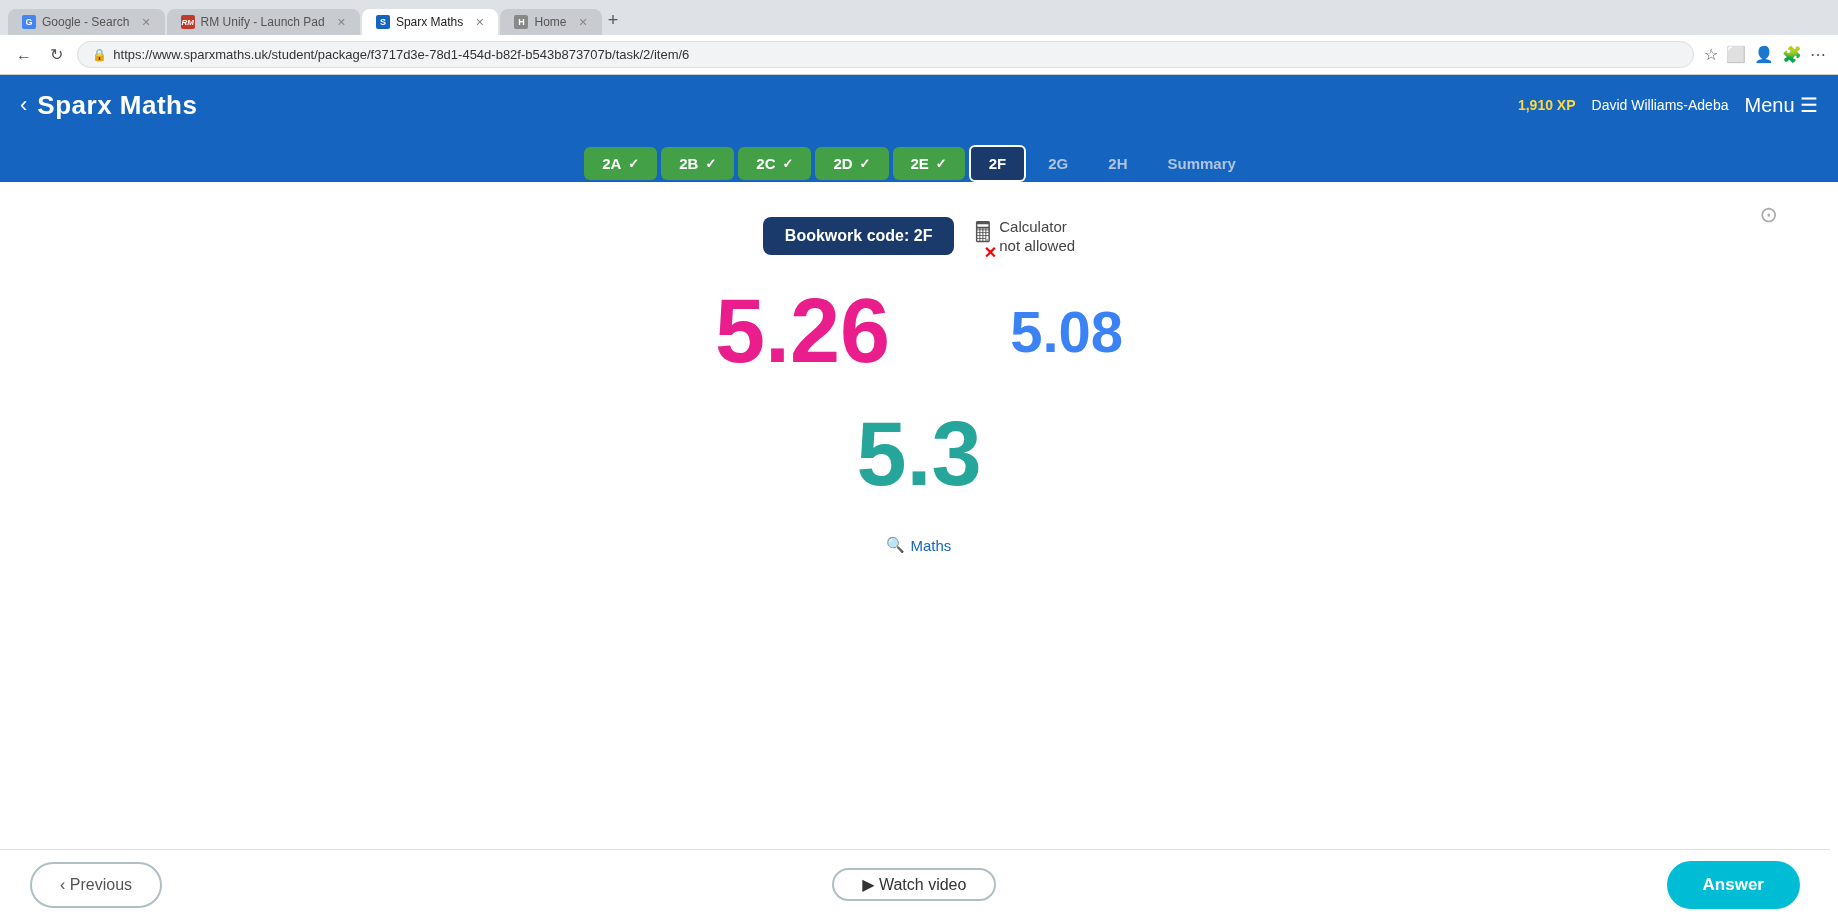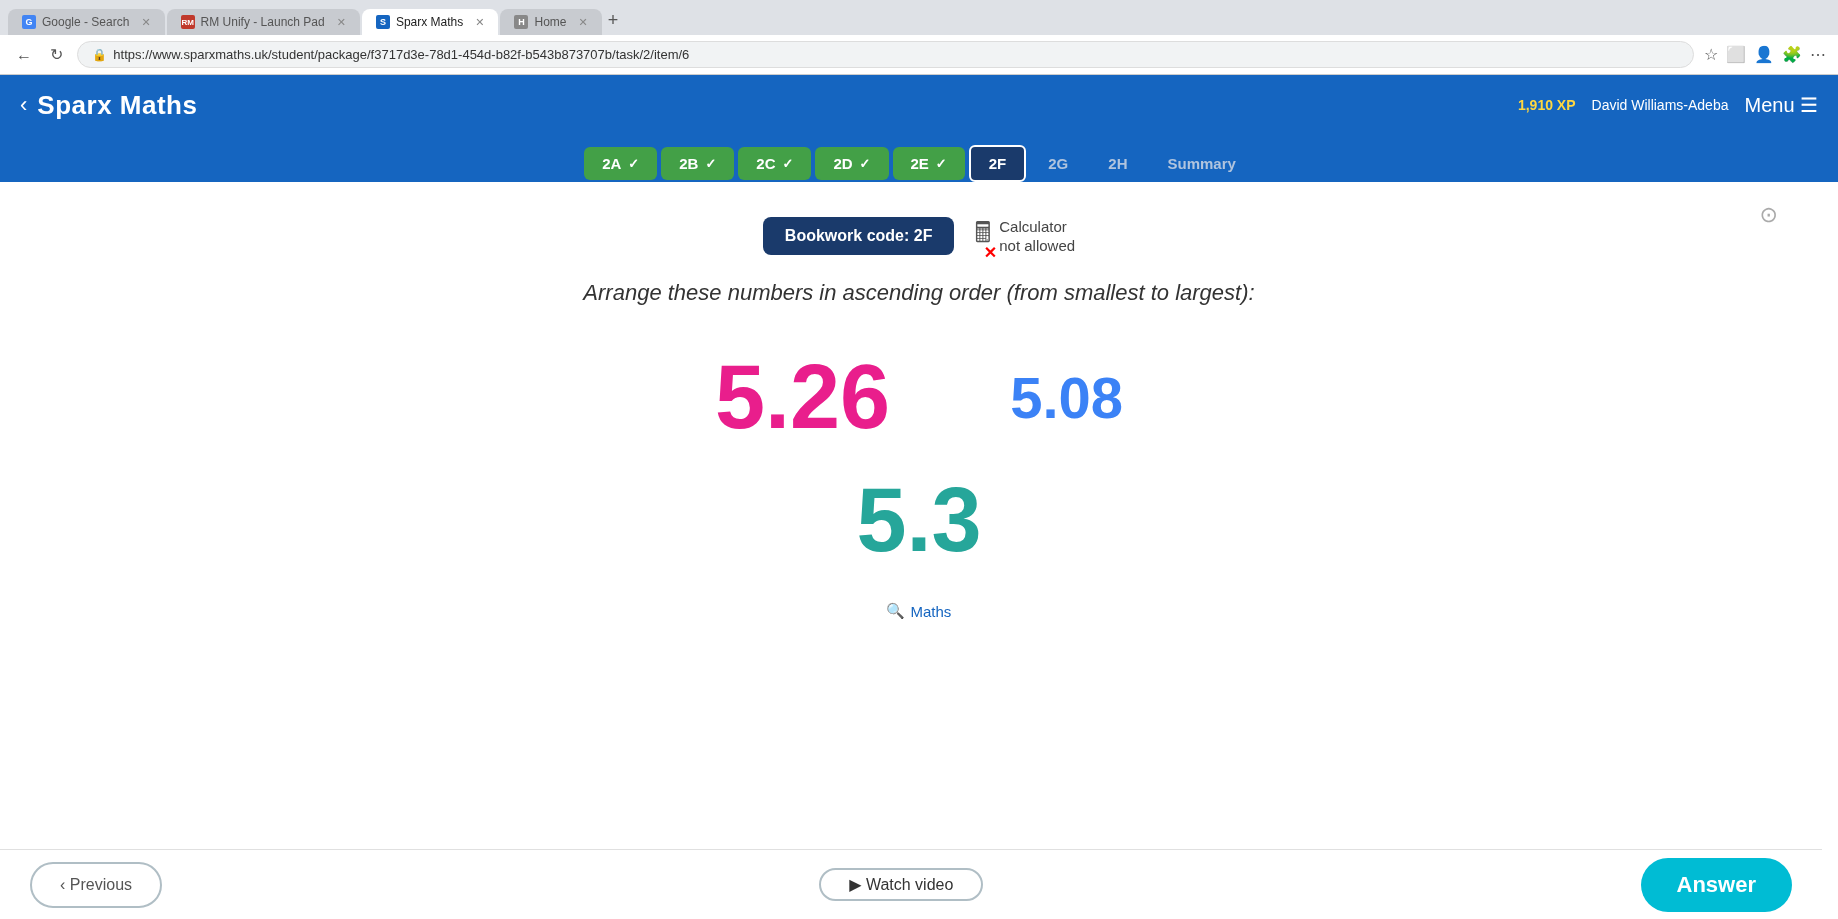--- a/index.html
+++ b/index.html
@@ -57,39 +57,39 @@
     .number-teal-dark { color: #26a69a; font-size: 90px; font-weight: bold; text-align: right; }
 
     
     .numbers-row2 { display: flex; justify-content: center; margin-bottom: 30px; }
 
     
     .zoom-row { display: flex; justify-content: center; margin-bottom: 20px; }
     .zoom-btn { background: none; border: none; color: #1565c0; font-size: 15px; cursor: pointer; display: flex; align-items: center; gap: 5px; }
 
     
-    .bottom-bar { position: fixed; bottom: 0; left: 0; right: 16px; height: 70px; background: white; border-top: 1px solid #e0e0e0; display: flex; align-items: center; justify-content: space-between; padding: 0 30px; }
+    .bottom-bar { position: fixed; bottom: 0; left: 0; right: 8px; height: 70px; background: white; border-top: 1px solid #e0e0e0; display: flex; align-items: center; justify-content: space-between; padding: 0 30px; }
     .prev-btn { background: white; border: 2px solid #b0bec5; color: #555; padding: 12px 28px; border-radius: 30px; font-size: 16px; cursor: pointer; display: flex; align-items: center; gap: 6px; }
     .watch-video-btn { background: white; border: 2px solid #b0bec5; color: #333; padding: 5px 28px; border-radius: 30px; font-size: 16px; cursor: pointer; display: flex; align-items: center; gap: 8px; }
-    .answer-btn { background: #00bcd4; color: white; border: none; padding: 14px 36px; border-radius: 30px; font-size: 22px; font-weight: bold; cursor: pointer; }
+    .answer-btn { background: #00bcd4; color: white; border: none; padding: 14px 36px; border-radius: 30px; font-size: 17px; font-weight: bold; cursor: pointer; }
 
     .target-icon { position: absolute; right: 60px; top: 20px; color: #aaa; font-size: 22px; cursor: pointer; }
   </style>
 </head>
 <body>
 
 <div>
   <div class="tab-bar">
     <div class="tab inactive">
       <span class="tab-favicon" style="background:#4285f4;color:white;font-size:9px;font-weight:bold;">G</span>
       <span class="tab-title">Google - Search</span>
       <span class="tab-close">✕</span>
     </div>
     <div class="tab inactive">
-      <span class="tab-favicon" style="background:#c0392b;color:white;font-size:8px;font-weight:bold;">RM</span>
+      <span class="tab-favicon" style="background:#c0392b;color:white;font-size:8px;font-weight:bold;font-style:italic;">RM</span>
       <span class="tab-title">RM Unify - Launch Pad</span>
       <span class="tab-close">✕</span>
     </div>
     <div class="tab active">
       <span class="tab-favicon" style="background:#1565c0;color:white;font-size:9px;font-weight:bold;">S</span>
       <span class="tab-title">Sparx Maths</span>
       <span class="tab-close">✕</span>
     </div>
     <div class="tab inactive">
       <span class="tab-favicon" style="background:#888;color:white;font-size:9px;font-weight:bold;">H</span>
@@ -173,21 +173,20 @@
       <span style="position:relative;display:inline-block;font-size:28px;">
         🖩<span style="position:absolute;bottom:-2px;right:-6px;color:red;font-size:16px;font-weight:bold;">✕</span>
       </span>
       <span class="calc-label">
         <span>Calculator</span><br>
         <span>not allowed</span>
       </span>
     </div>
   </div>
 
-  <div class="question-text">Arrange these numbers in ascending order (from smallest to largest):</div>
 
   <div class="numbers-display">
     <span class="number-pink">5.26</span>
     <span class="number-teal">5.08</span>
   </div>
 
   <div class="numbers-row2">
     <span class="number-teal-dark">5.3</span>
   </div>
 

